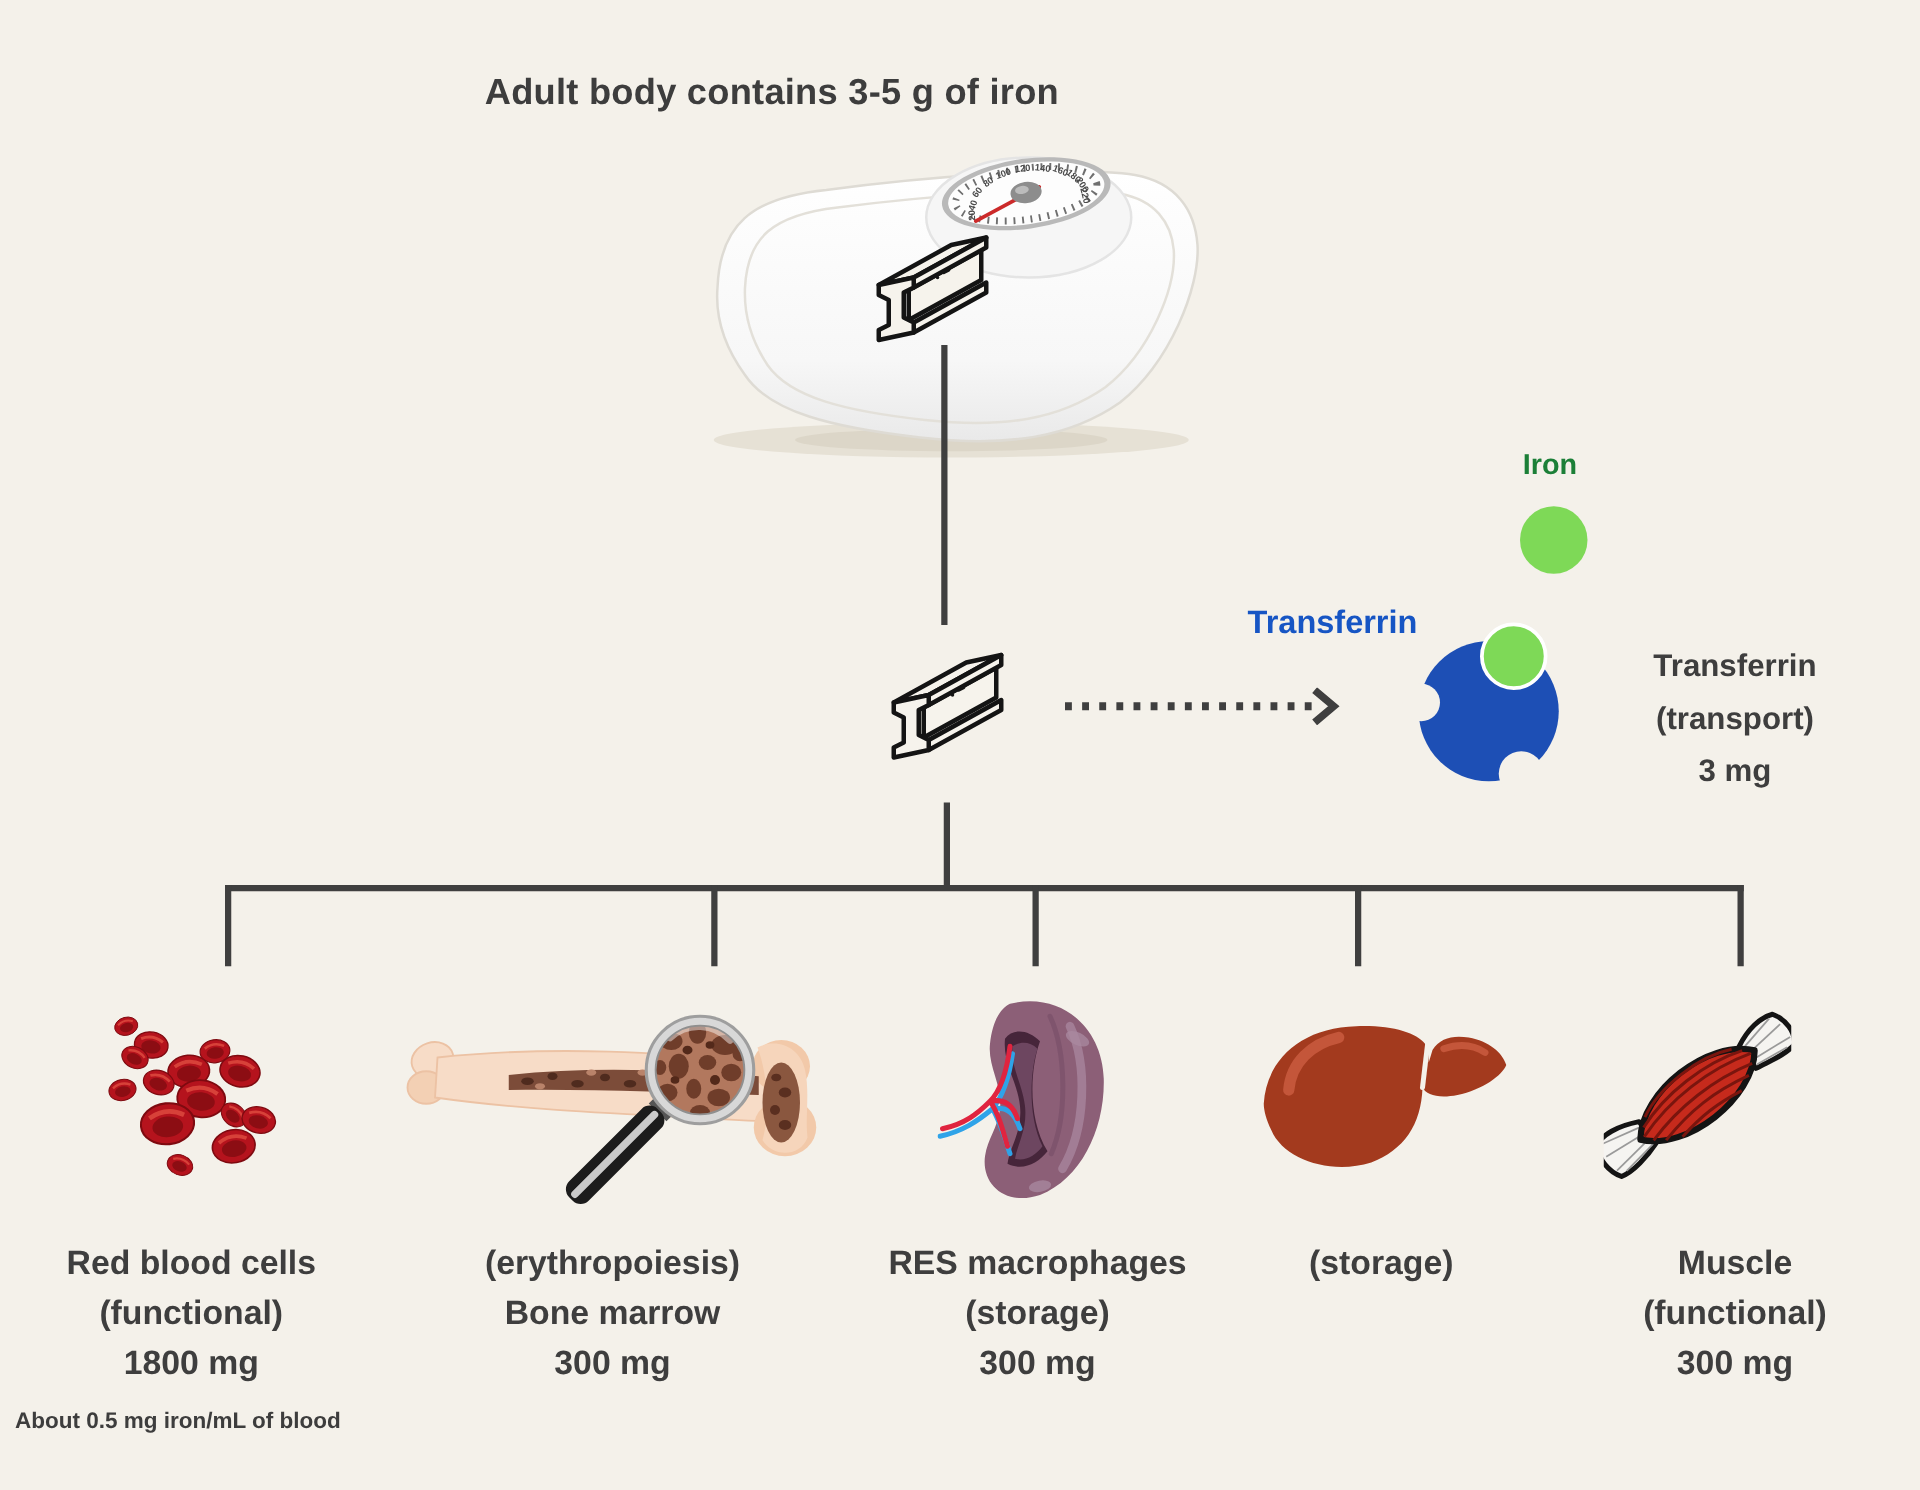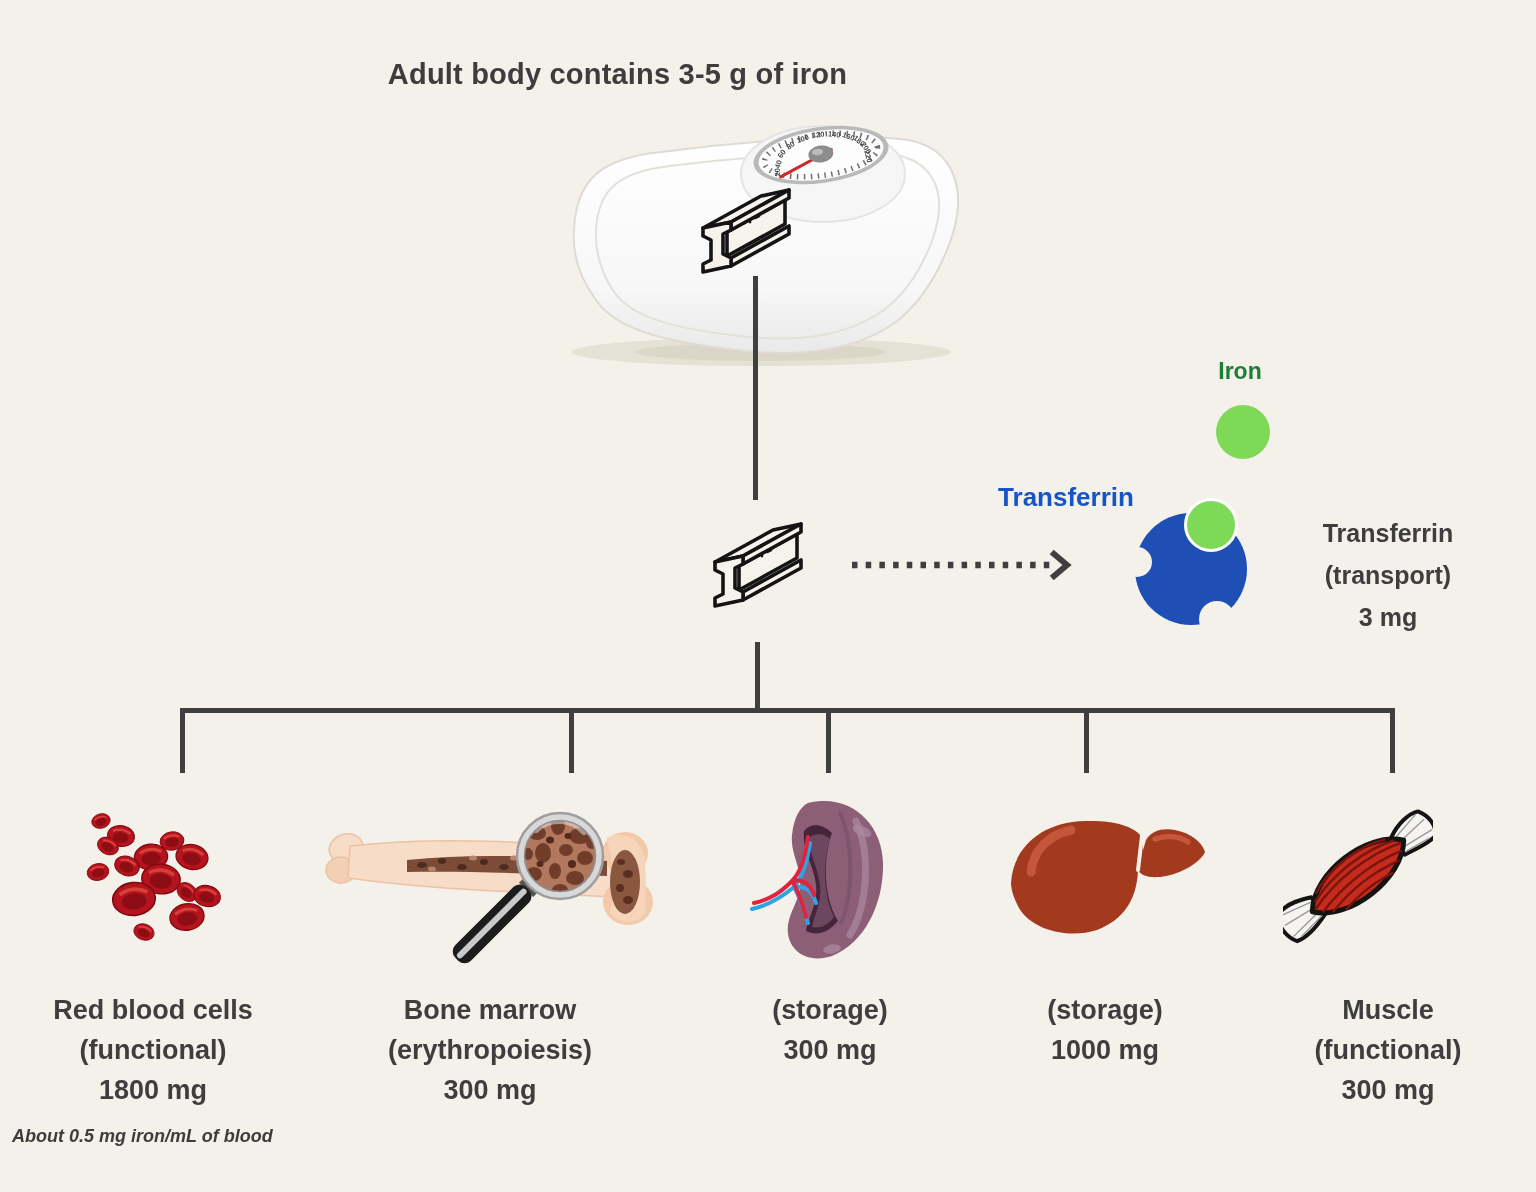--- a/index.html
+++ b/index.html
@@ -5,21 +5,21 @@
   html,body{margin:0;padding:0;}
   body{width:1536px;height:1192px;position:relative;background:#f4f1ea;
        font-family:"Liberation Sans",sans-serif;color:#3e3e3e;overflow:hidden;}
   .abs{position:absolute;}
   .line{position:absolute;background:#3f3f3f;}
   #title{position:absolute;left:0;top:58px;width:1235px;text-align:center;
          font-size:29px;font-weight:700;color:#3d3d3d;letter-spacing:.2px;}
   .col{position:absolute;top:990px;width:330px;text-align:center;
        font-weight:700;font-size:27px;color:#3e3e3e;}
   .col div{line-height:40px;}
-  #footnote{position:absolute;left:12px;top:1126px;font-size:18px;font-weight:700;color:#3d3d3d;font-style:italic;}
+  #footnote{position:absolute;left:12px;top:1126px;font-size:18px;font-weight:700;color:#3d3d3d;}
   #iron-label{position:absolute;left:1160px;top:358px;width:160px;text-align:center;
               font-size:23px;font-weight:700;color:#1b7f37;}
   #transferrin-label{position:absolute;left:916px;top:482px;width:300px;text-align:center;
               font-size:26px;font-weight:700;color:#1655c4;}
   #transferrin-caption{position:absolute;left:1238px;top:512px;width:300px;text-align:center;
               font-size:25px;font-weight:700;color:#3e3e3e;}
   #transferrin-caption div{line-height:42px;}
 </style>
 </head>
 <body>
@@ -276,31 +276,31 @@
     </g>
   </g>
 </svg>
 
 <div class="col" style="left:-12px;">
   <div>Red blood cells</div>
   <div>(functional)</div>
   <div>1800 mg</div>
 </div>
 <div class="col" style="left:325px;">
+  <div>(erythropoiesis)</div>
   <div>Bone marrow</div>
-  <div>(erythropoiesis)</div>
   <div>300 mg</div>
 </div>
 <div class="col" style="left:665px;">
+  <div>RES macrophages</div>
   <div>(storage)</div>
   <div>300 mg</div>
 </div>
 <div class="col" style="left:940px;">
   <div>(storage)</div>
-  <div>1000 mg</div>
 </div>
 <div class="col" style="left:1223px;">
   <div>Muscle</div>
   <div>(functional)</div>
   <div>300 mg</div>
 </div>
 
 <div id="footnote">About 0.5 mg iron/mL of blood</div>
 
 </body></html>

